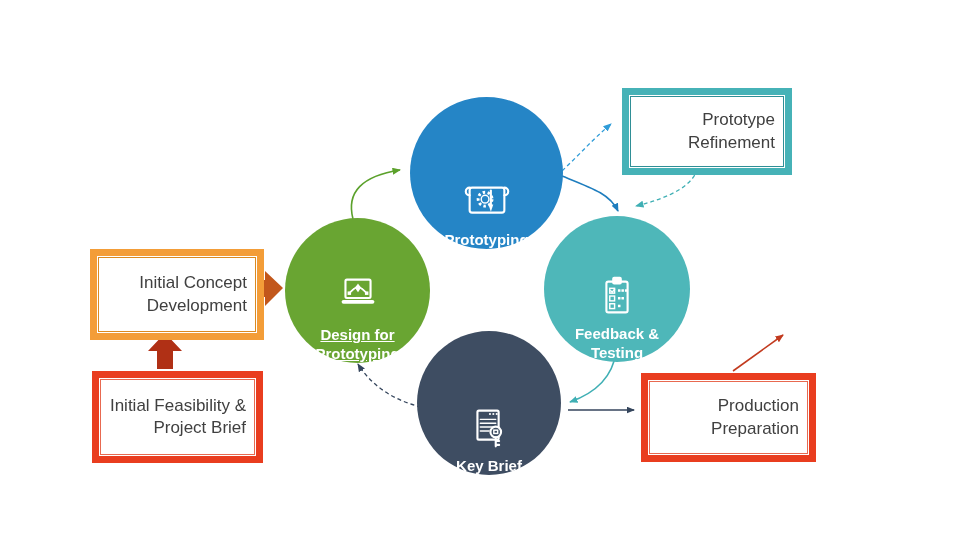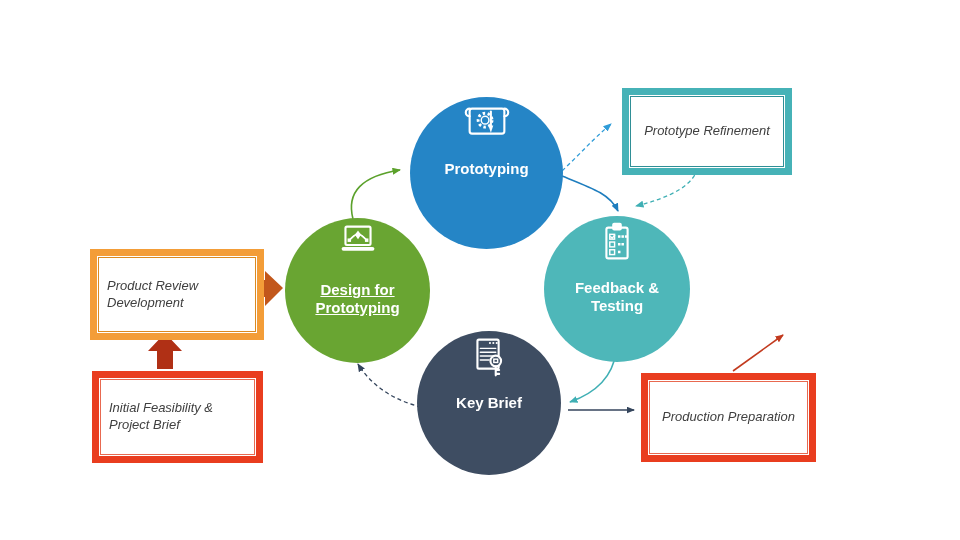--- a/index.html
+++ b/index.html
@@ -8,42 +8,41 @@
     font-family:"Liberation Sans", sans-serif;overflow:hidden;
   }
   .title{
     position:absolute;left:38px;top:16px;
     font-size:27px;font-weight:bold;letter-spacing:.3px;
     color:var(--title-text,#3F3F3F);white-space:nowrap;
   }
   
   .circle{
     position:absolute;border-radius:50%;
-    display:flex;flex-direction:column;align-items:center;justify-content:flex-start;
-    color:#fff;font-weight:bold;text-align:center;gap:9px;
+    display:flex;flex-direction:column;align-items:center;justify-content:flex-end;
+    color:#fff;font-weight:bold;text-align:center;gap:1px;
   }
   .circle .label{font-size:15px;line-height:1.22;width:112px;}
   .c-blue {left:410px;top:97px;width:153px;height:152px;background:var(--blue,#2585C6);}
   .c-green{left:285px;top:218px;width:145px;height:145px;background:var(--green,#69A532);text-decoration:underline;}
   .c-teal {left:544px;top:216px;width:146px;height:146px;background:var(--teal,#4EB7B9);}
   .c-dark {left:417px;top:331px;width:144px;height:144px;background:var(--dark,#3E4D62);}
   .icon{width:54px;height:54px;flex:0 0 auto;}
   .icon svg{width:100%;height:100%;display:block;}
   .ist{fill:none;stroke:#fff;stroke-width:2.2;stroke-linecap:round;stroke-linejoin:round;}
   .ist-thin{fill:none;stroke:#fff;stroke-width:1.5;stroke-linecap:round;}
   .ifill{fill:#fff;stroke:none;}
   .gear-teeth{fill:none;stroke:#fff;stroke-width:3;stroke-dasharray:2.6 2.6;}
   .key-head{fill:var(--dark,#3E4D62);stroke:#fff;stroke-width:2.2;}
   
   .fbox{position:absolute;background:#fff;display:flex;}
   .fbox .inner{
     flex:1;margin:1px;display:flex;align-items:center;justify-content:center;
-    text-align:left;font-size:13px;line-height:1.3;color:var(--box-text,#404040);
+    text-align:right;font-size:17px;line-height:1.3;color:var(--box-text,#404040);
     padding:4px 8px;
-    font-style:italic;
   }
   .f-orange{border:7px solid var(--orange-frame,#F39D38);}
   .f-orange .inner{border:1px solid var(--orange-edge,#DB8A20);}
   .f-red{border:7px solid var(--red-frame,#E93D1F);}
   .f-red .inner{border:1px solid var(--red-edge,#E86950);}
   .f-teal{border:7px solid var(--teal-frame,#46B2B7);}
   .f-teal .inner{border:1px solid var(--teal-edge,#2F8F96);}
   .b-product-concept{left:90px;top:249px;width:160px;height:77px;}
   .b-initial-feasibility{left:92px;top:371px;width:157px;height:78px;}
   .b-prototype-refinement{left:622px;top:88px;width:156px;height:73px;}
@@ -169,21 +168,21 @@
         <path class="ist-thin" d="M19 18 h16 M19 22 h16 M19 26 h16 M19 30 h9"></path>
         <circle class="key-head" cx="35" cy="31" r="5.5"></circle>
         <rect class="ist-thin" x="33" y="29.2" width="4" height="3.4"></rect>
         <path class="ist" d="M35 36.5 V 46 M35 40.5 h3.5 M35 44.5 h3.5"></path>
       </svg>
     </span>
     <span class="label">Key Brief</span>
   </div>
 
   <div class="fbox f-orange b-product-concept">
-    <div class="inner">Product Review Development</div>
+    <div class="inner">Initial Concept Development</div>
   </div>
 
   <div class="fbox f-red b-initial-feasibility">
     <div class="inner">Initial Feasibility &amp; Project Brief</div>
   </div>
 
   <div class="fbox f-teal b-prototype-refinement">
     <div class="inner">Prototype Refinement</div>
   </div>
 

